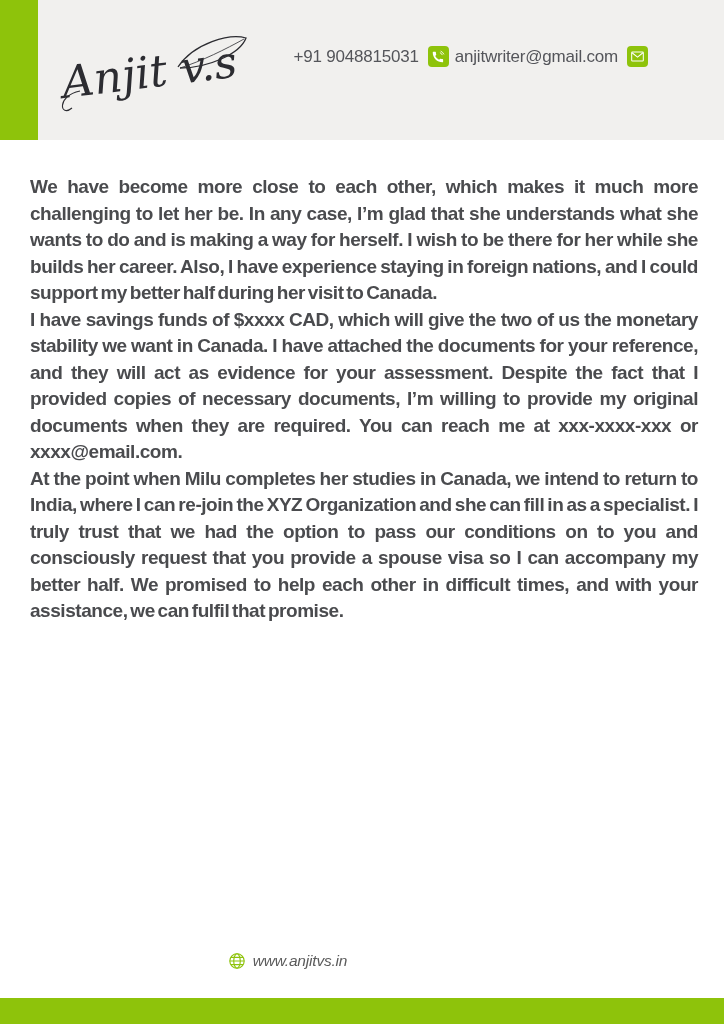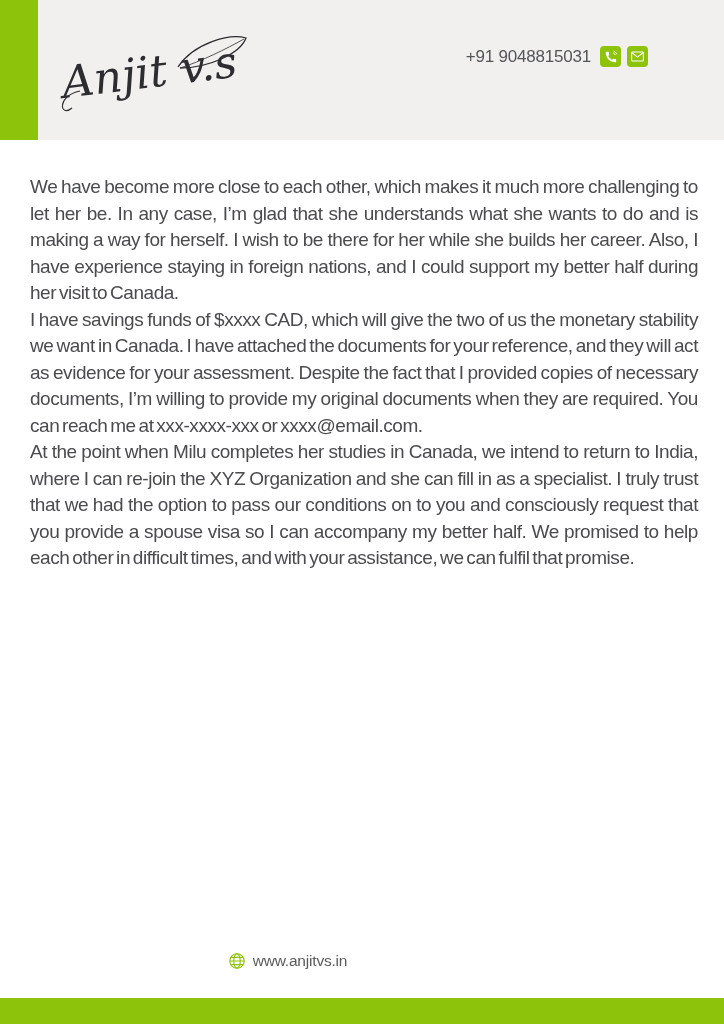--- a/index.html
+++ b/index.html
@@ -14,26 +14,26 @@
 
   .contact { position:absolute; top:46px; right:76px; display:flex; gap:6px; align-items:flex-end; }
   .contact-row { display:flex; align-items:center; gap:9px; }
   .contact-text { font-size:17px; color:#54555a; letter-spacing:-0.2px; }
   .badge { width:21px; height:21px; background:#8ec30b; border-radius:4px; display:flex; align-items:center; justify-content:center; flex:0 0 auto; }
 
   
   .letter { position:absolute; top:174px; left:30px; width:668px; }
   .letter p {
     font-size:19px; line-height:26.5px; color:#4a4b4e;
-    text-align:justify; letter-spacing:-0.45px; word-spacing:-2px;
+    text-align:justify; letter-spacing:-0.45px; word-spacing:-2px;font-weight:bold;
   }
 
   
   .footer { position:absolute; top:946px; left:0; width:575px; height:30px;
-    display:flex; justify-content:center; align-items:center; gap:7px; }
+    display:flex; justify-content:center; align-items:center; gap:7px;font-style:italic; }
   .footer-text { font-size:15.5px; color:#5b5b5b; letter-spacing:-0.2px; }
 
   .accent-bar-bottom { position:absolute; top:998px; left:0; width:724px; height:26px; background:#8ec30b; }
 </style>
 </head>
 <body>
 
 <div class="page">
 
   <div class="header">
@@ -54,20 +54,21 @@
       <div class="contact-row">
         <span class="contact-text">+91 9048815031</span>
         <span class="badge">
           <svg width="14" height="14" viewBox="0 0 16 16">
             <path d="M13.2 10.4c-.8 0-1.6-.13-2.3-.37a.66.66 0 0 0-.67.16L9.2 11.2A10 10 0 0 1 4.8 6.8l1.03-1.04a.66.66 0 0 0 .16-.67A7.5 7.5 0 0 1 5.62 2.8a.66.66 0 0 0-.66-.66H2.66A.66.66 0 0 0 2 2.8c0 6.2 5 11.2 11.2 11.2.37 0 .66-.3.66-.66v-2.28a.66.66 0 0 0-.66-.66z" fill="#ffffff"></path>
             <path d="M10.6 3.2a3.8 3.8 0 0 1 2.2 2.2 M11.4 1.4a6 6 0 0 1 3.2 3.2" stroke="#ffffff" stroke-width="1" fill="none" stroke-linecap="round"></path>
           </svg>
         </span>
       </div>
       <div class="contact-row">
+        <span class="contact-text">anjitwriter@gmail.com</span>
         <span class="badge">
           <svg width="15" height="15" viewBox="0 0 16 16">
             <rect x="1.8" y="3.2" width="12.4" height="9.6" rx="0.8" fill="none" stroke="#ffffff" stroke-width="1.1"></rect>
             <path d="M2.2 4l5.8 4.6L13.8 4" fill="none" stroke="#ffffff" stroke-width="1.1"></path>
           </svg>
         </span>
       </div>
     </div>
   </div>
 

